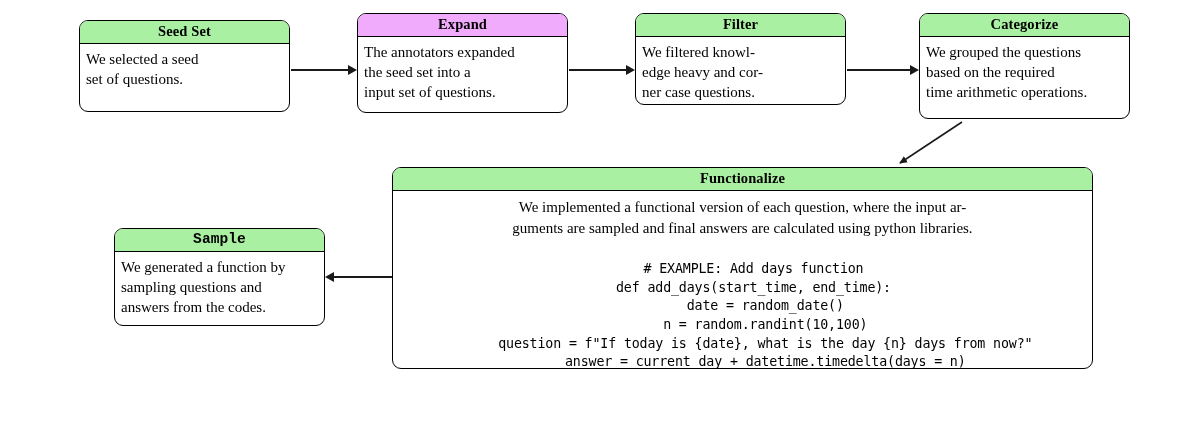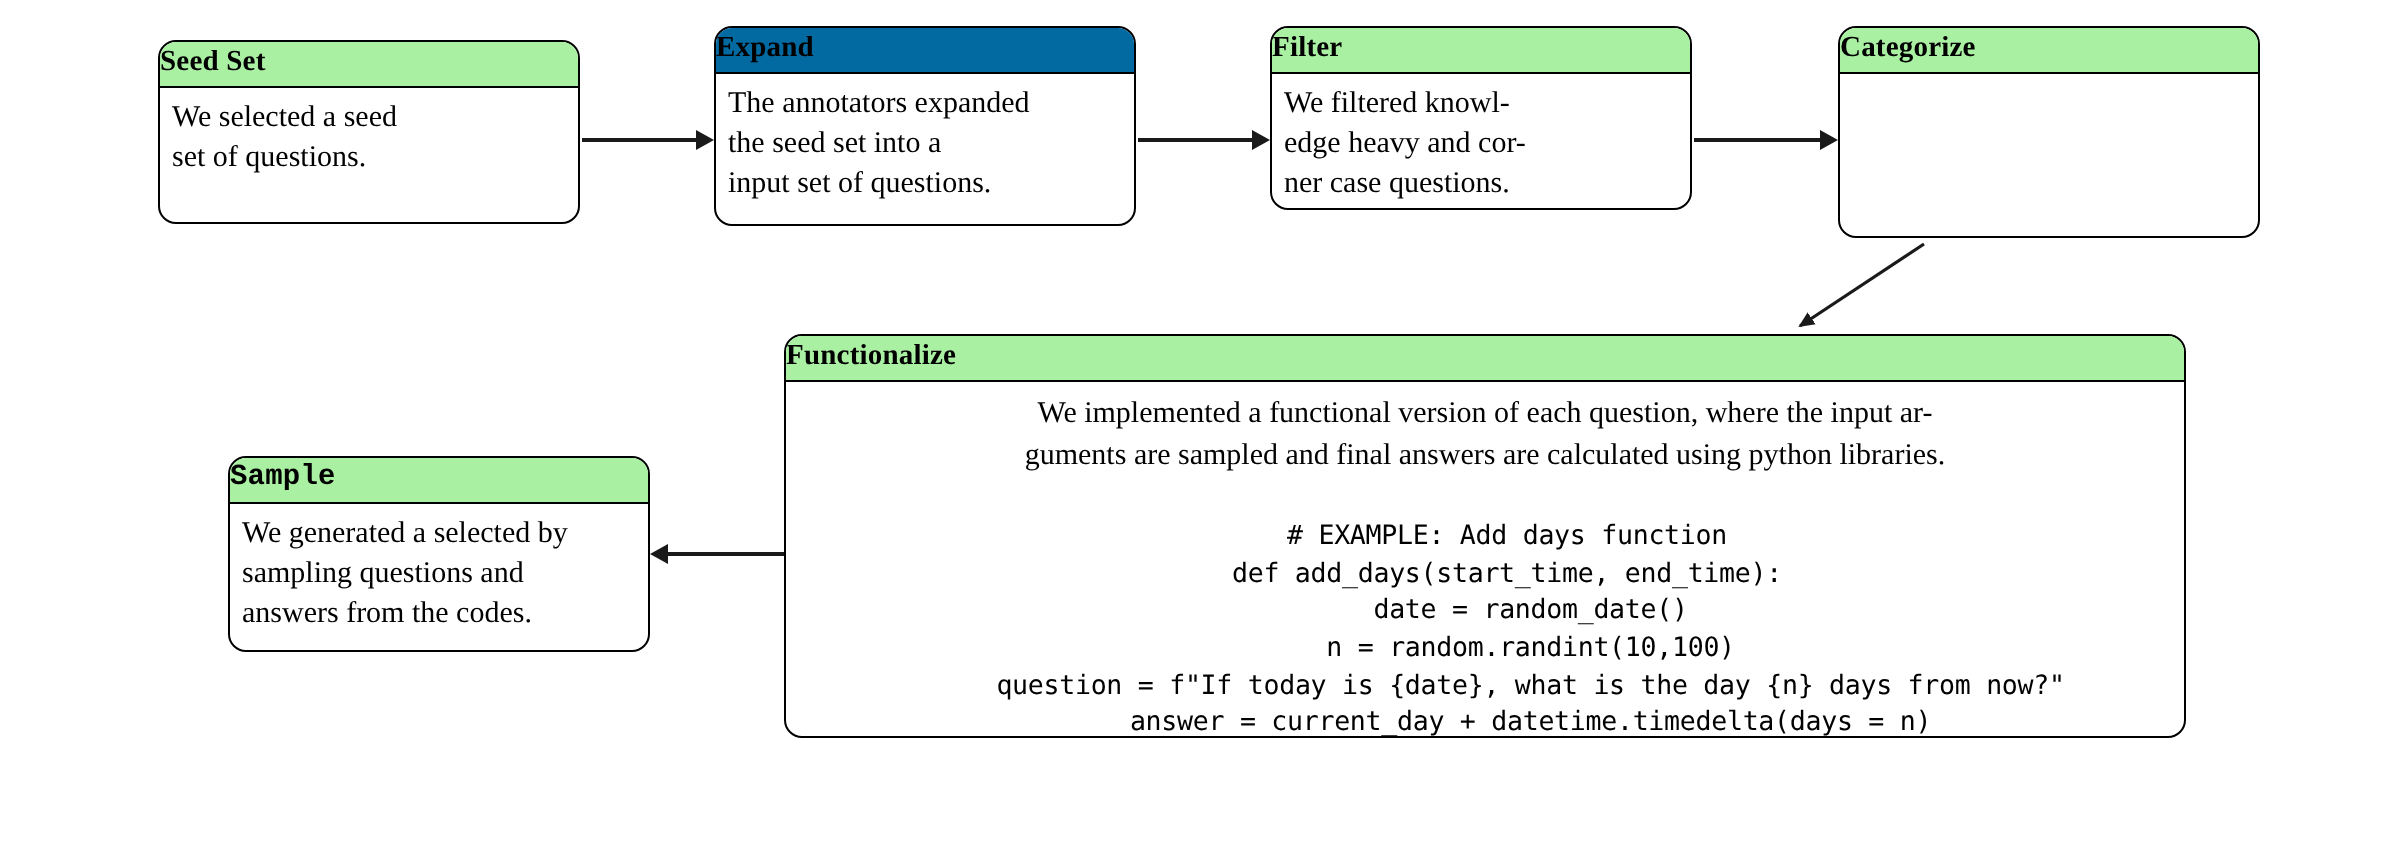--- a/index.html
+++ b/index.html
@@ -27,20 +27,21 @@
     box-sizing: border-box;
     border: 1.6px solid #000000;
     border-radius: 9px;
     background: #ffffff;
     overflow: hidden;
     z-index: 2;
   }
   .node-header {
     box-sizing: border-box;
     width: 100%;
+    text-align: center;
     font-weight: bold;
     font-size: 14.5px;
     line-height: 21px;
     height: 23px;
     border-bottom: 1.6px solid #000000;
     letter-spacing: 0.1px;
   }
   .node-body {
     box-sizing: border-box;
     text-align: left;
@@ -134,58 +135,63 @@
 
   <div class="node" id="node-seed">
     <div class="node-header" style="background:#aaf0a2;">Seed Set</div>
     <div class="node-body">
       <div>We selected a seed</div>
       <div>set of questions.</div>
     </div>
   </div>
 
   <div class="node" id="node-expand">
-    <div class="node-header" style="background:#0369a1;">Expand</div>
+    <div class="node-header" style="background:#f0abfc;">Expand</div>
     <div class="node-body">
       <div>The annotators expanded</div>
       <div>the seed set into a</div>
       <div>input set of questions.</div>
     </div>
   </div>
 
   <div class="node" id="node-filter">
     <div class="node-header" style="background:#aaf0a2;">Filter</div>
     <div class="node-body">
       <div>We filtered knowl-</div>
       <div>edge heavy and cor-</div>
       <div>ner case questions.</div>
     </div>
   </div>
 
   <div class="node" id="node-categorize">
     <div class="node-header" style="background:#aaf0a2;">Categorize</div>
+    <div class="node-body">
+      <div>We grouped the questions</div>
+      <div>based on the required</div>
+      <div>time arithmetic operations.</div>
+    </div>
   </div>
 
   <div class="node" id="node-functionalize">
     <div class="node-header" style="background:#aaf0a2;">Functionalize</div>
     <div class="fn-desc">
       <div>We implemented a functional version of each question, where the input ar-</div>
       <div>guments are sampled and final answers are calculated using python libraries.</div>
     </div>
     <pre class="code"># EXAMPLE: Add days function
 def add_days(start_time, end_time):
    date = random_date()
    n = random.randint(10,100)
    question = f"If today is {date}, what is the day {n} days from now?"
    answer = current_day + datetime.timedelta(days = n)
    return question, answer</pre>
   </div>
 
   <div class="node" id="node-sample">
     <div class="node-header" style="background:#aaf0a2;font-family:Liberation Mono, monospace;">Sample</div>
     <div class="node-body">
-      <div>We generated a selected by</div>
+      <div>We generated a function by</div>
       <div>sampling questions and</div>
       <div>answers from the codes.</div>
     </div>
   </div>
 
 </div>
 
 </body></html>

